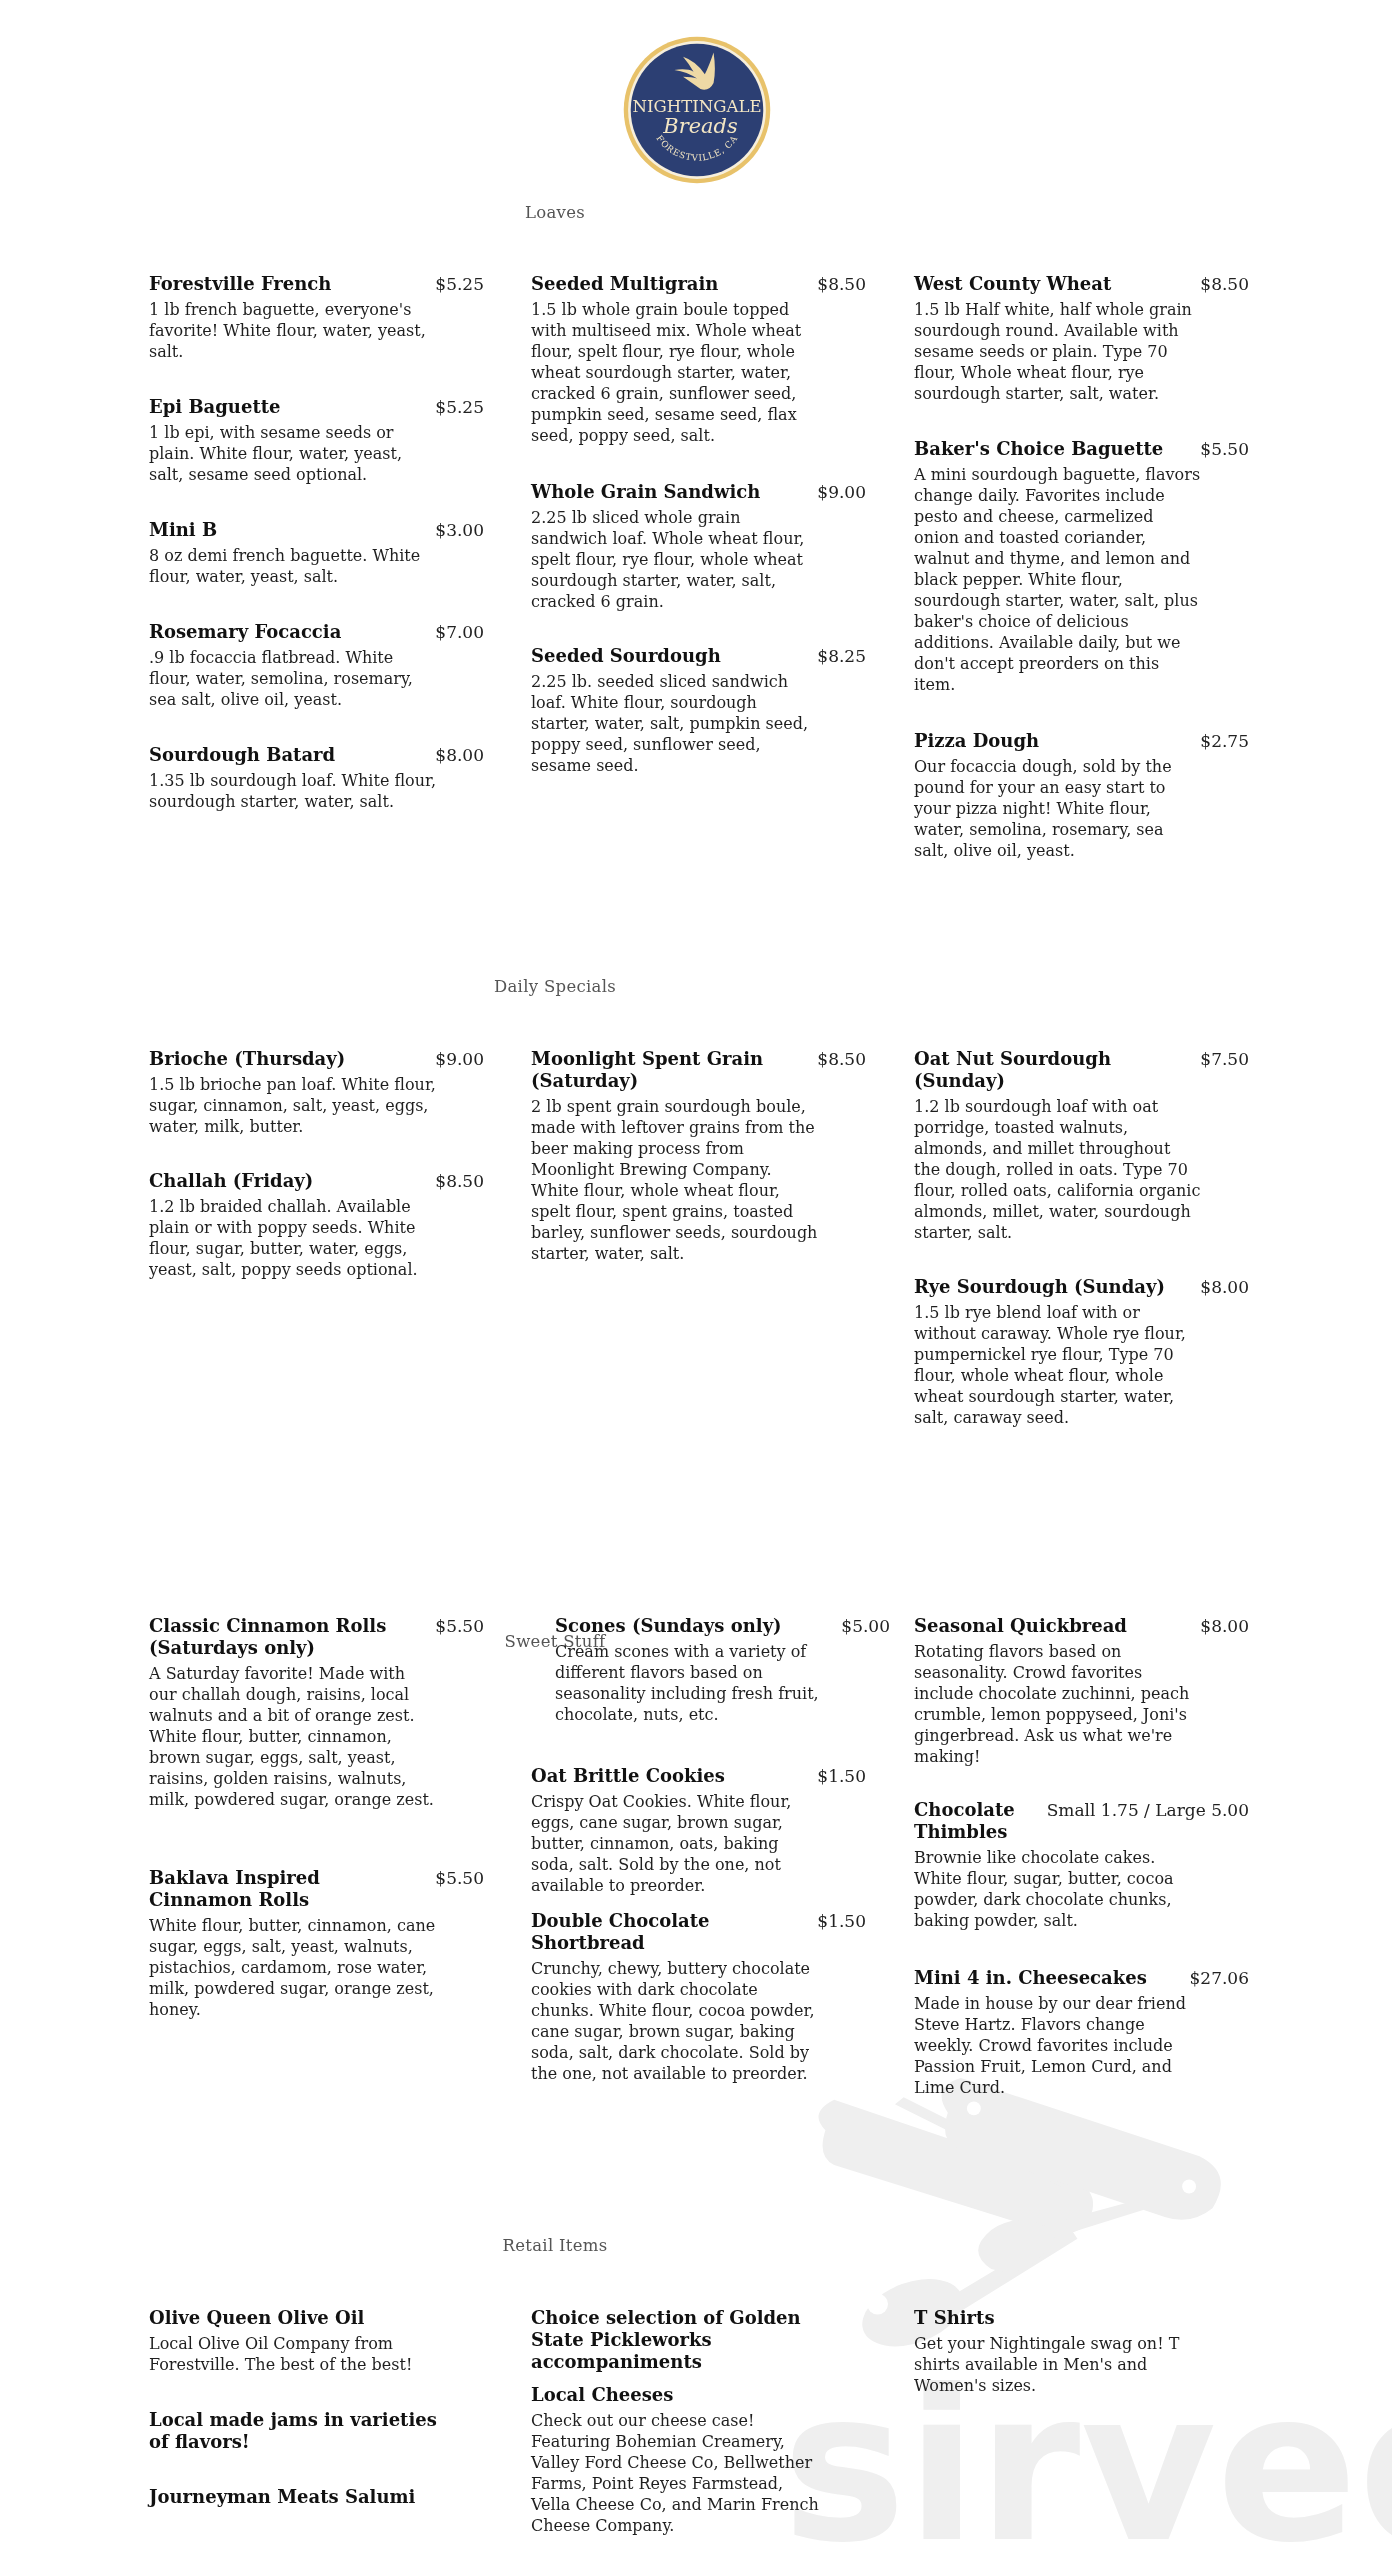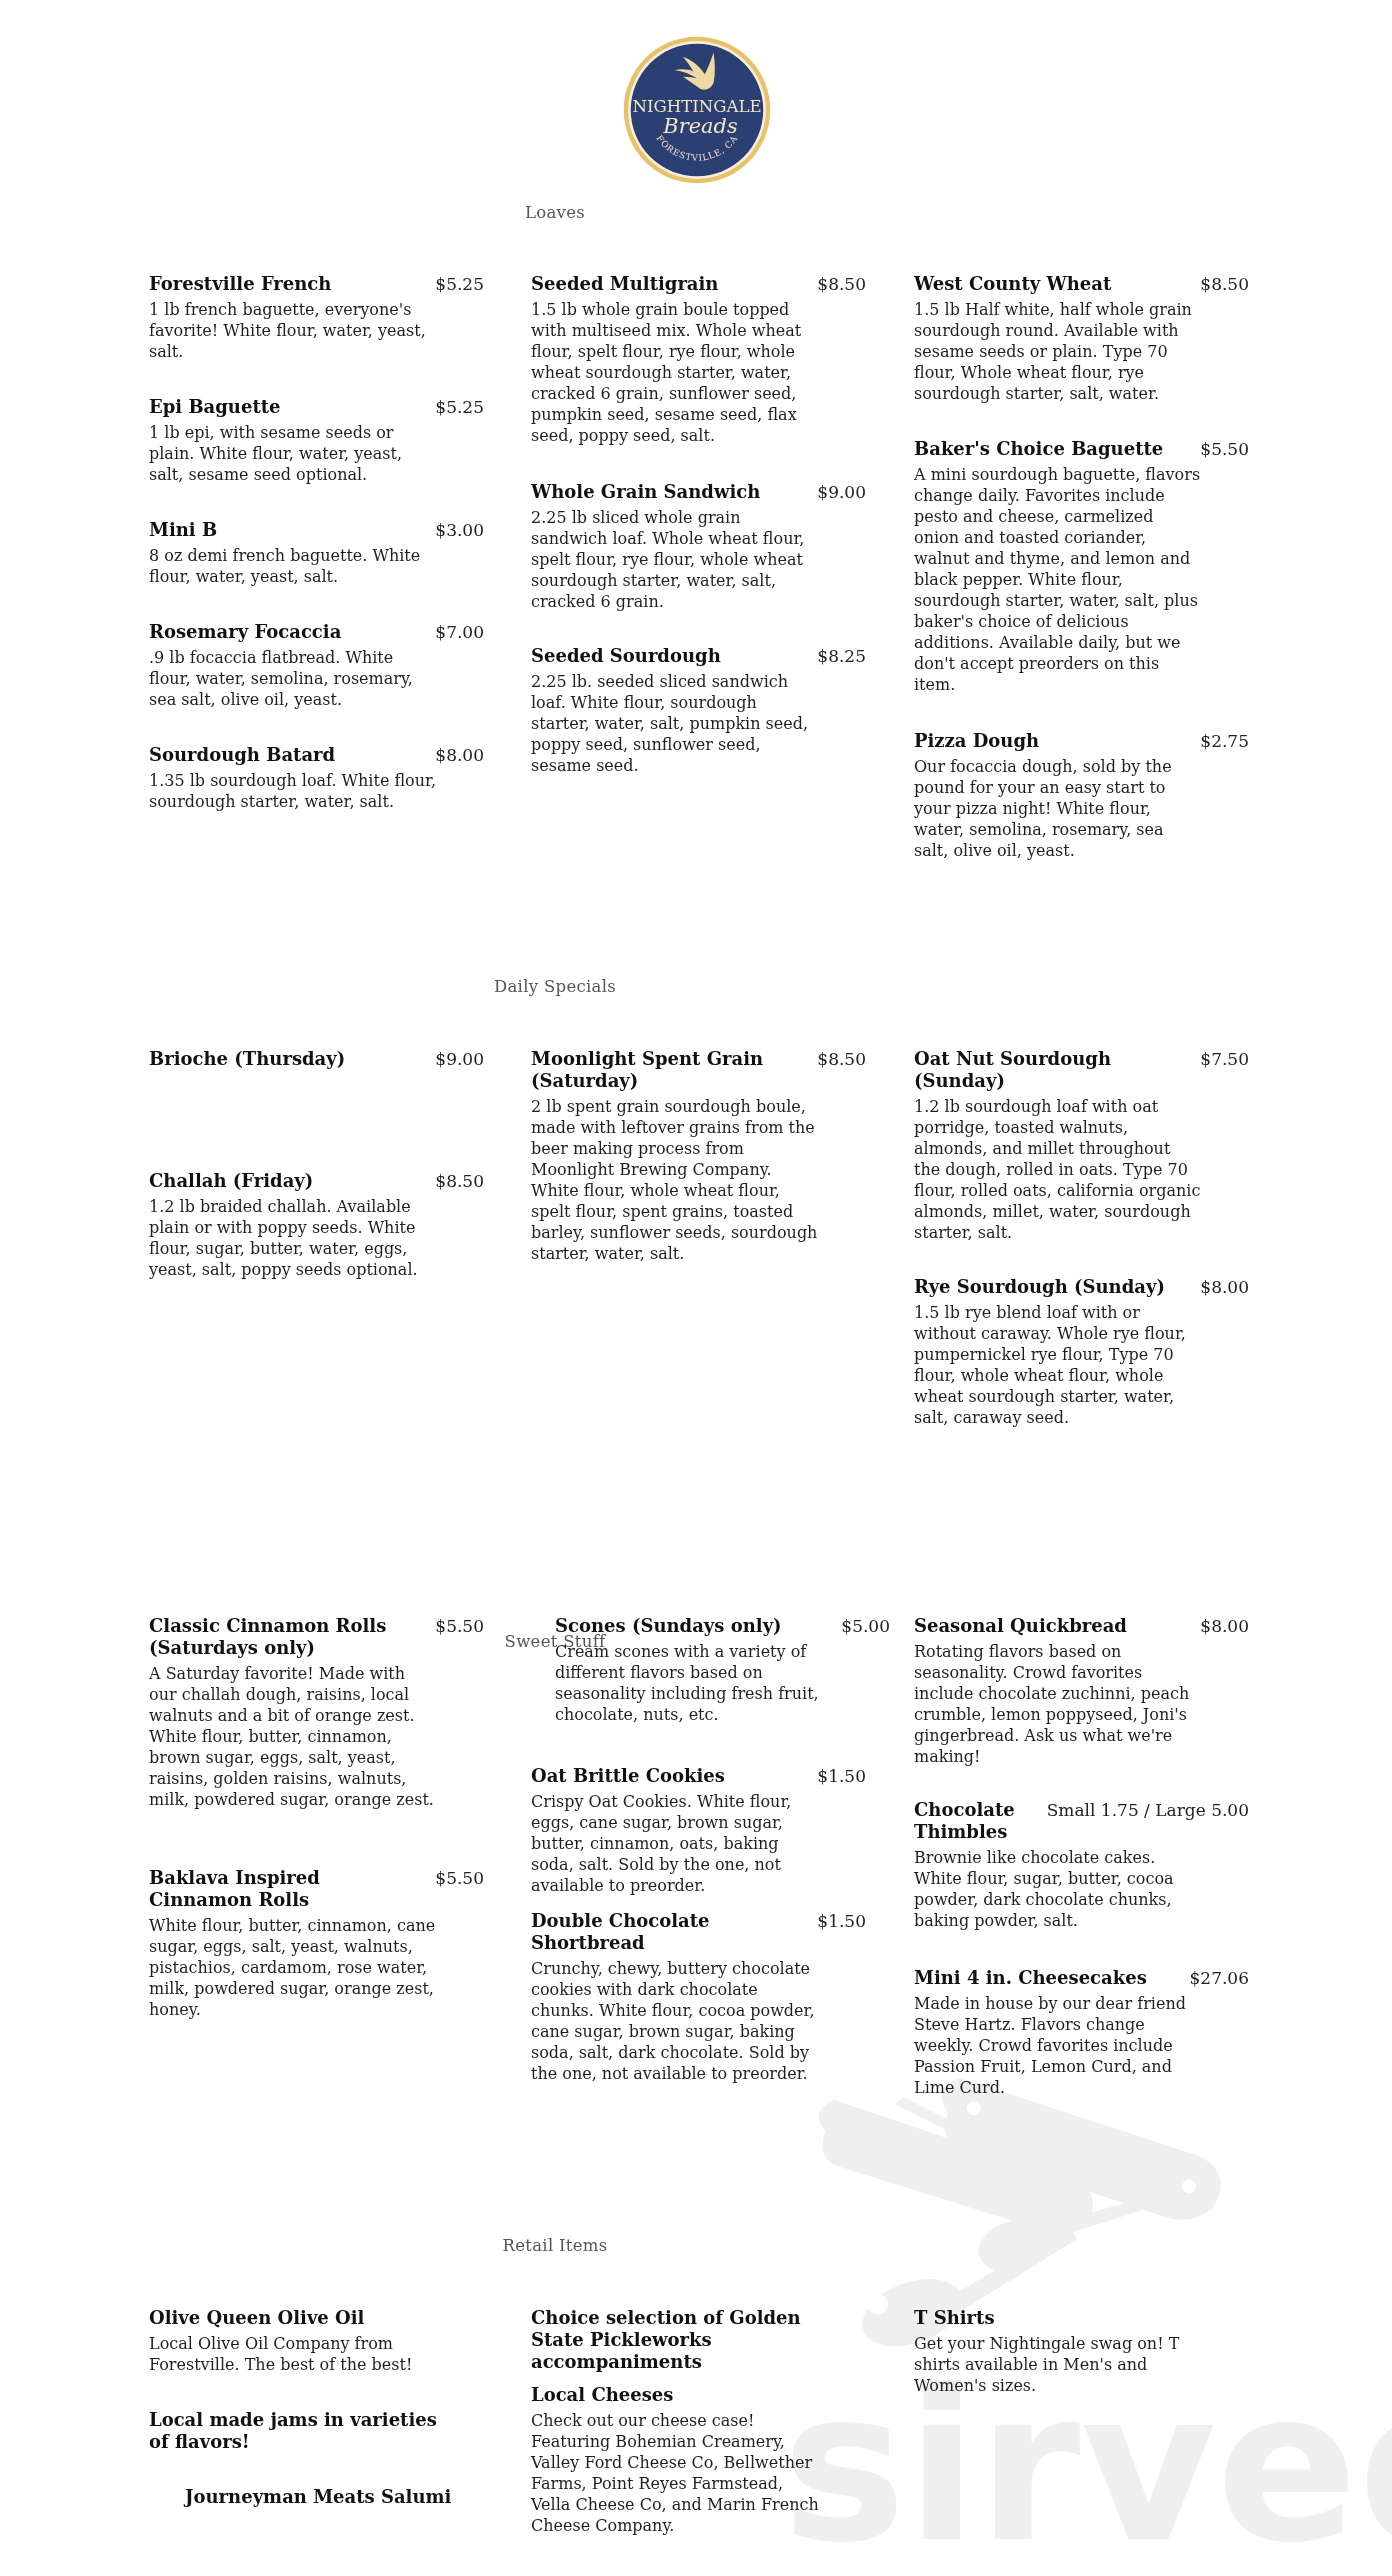--- a/index.html
+++ b/index.html
@@ -150,20 +150,21 @@
   <div class="item-desc">Our focaccia dough, sold by the pound for your an easy start to your pizza night! White flour, water, semolina, rosemary, sea salt, olive oil, yeast.</div>
 </div>
 
 <div class="section-title" style="top:977px;">Daily Specials</div>
 
 <div class="item" style="left:149px;top:1048px;">
   <div class="item-head">
       <span class="item-name">Brioche (Thursday)</span>
       <span class="item-price">$9.00</span>
     </div>
+  <div class="item-desc">1.5 lb brioche pan loaf. White flour, sugar, cinnamon, salt, yeast, eggs, water, milk, butter.</div>
 </div>
 <div class="item" style="left:149px;top:1170px;">
   <div class="item-head">
       <span class="item-name">Challah (Friday)</span>
       <span class="item-price">$8.50</span>
     </div>
   <div class="item-desc">1.2 lb braided challah. Available plain or with poppy seeds. White flour, sugar, butter, water, eggs, yeast, salt, poppy seeds optional.</div>
 </div>
 <div class="item" style="left:531px;top:1048px;">
   <div class="item-head">
@@ -252,21 +253,21 @@
   <div class="item-head">
       <span class="item-name wide">Olive Queen Olive Oil</span>
     </div>
   <div class="item-desc wide">Local Olive Oil Company from Forestville. The best of the best!</div>
 </div>
 <div class="item" style="left:149px;top:2409px;">
   <div class="item-head">
       <span class="item-name wide" style="max-width:309px;">Local made jams in varieties of flavors!</span>
     </div>
 </div>
-<div class="item" style="left:149px;top:2486px;margin-left:36px;">
+<div class="item" style="left:149px;top:2486px;">
   <div class="item-head">
       <span class="item-name wide">Journeyman Meats Salumi</span>
     </div>
 </div>
 <div class="item" style="left:531px;top:2307px;">
   <div class="item-head">
       <span class="item-name wide" style="max-width:313px;">Choice selection of Golden State Pickleworks accompaniments</span>
     </div>
 </div>
 <div class="item" style="left:531px;top:2384px;">

